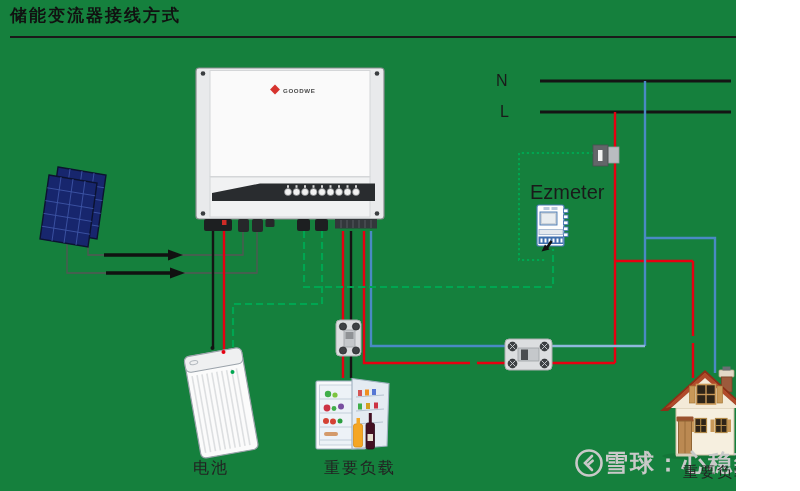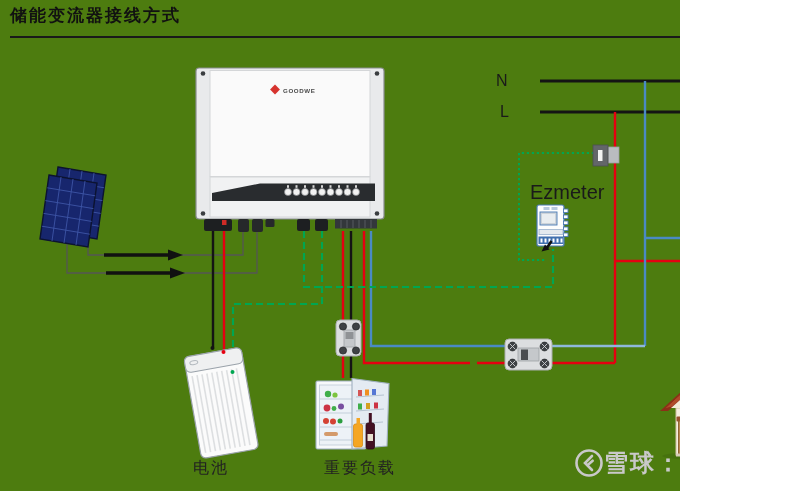--- a/index.html
+++ b/index.html
@@ -1,16 +1,16 @@
 <!DOCTYPE html>
 <html><head>
 <meta charset="utf-8">
 <style>
   html,body{margin:0;padding:0;background:#ffffff;}
-  .canvas{position:relative;width:680px;height:491px;background:#4d7c0f;overflow:hidden;
+  .canvas{position:relative;width:736px;height:491px;background:#15803d;overflow:hidden;
           font-family:"Liberation Sans","DejaVu Sans",sans-serif;}
   .page-title{position:absolute;left:10px;top:4px;font-family:"Liberation Serif","DejaVu Serif",serif;
           font-size:17px;font-weight:700;color:#111;letter-spacing:2px;white-space:nowrap;}
   .title-rule{position:absolute;left:10px;top:36px;width:783px;height:2.4px;background:#1a1a1a;}
   .diagram-svg{position:absolute;left:0;top:0;}
   .lbl{position:absolute;color:#1a1a1a;white-space:nowrap;z-index:6;}
   .lbl-n{left:496px;top:72px;font-size:16px;}
   .lbl-l{left:500px;top:103px;font-size:16px;}
   .lbl-meter{left:530px;top:181px;font-size:20px;}
   .lbl-cn{font-family:Liberation Serif, serif;font-size:16px;letter-spacing:2px;color:#222;}

